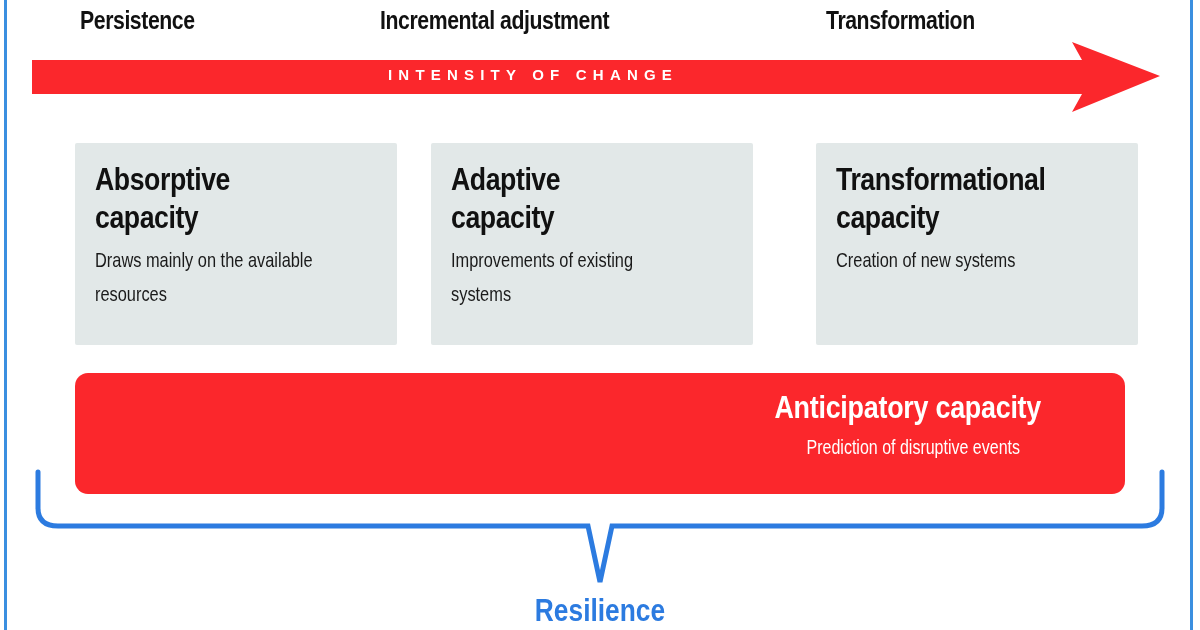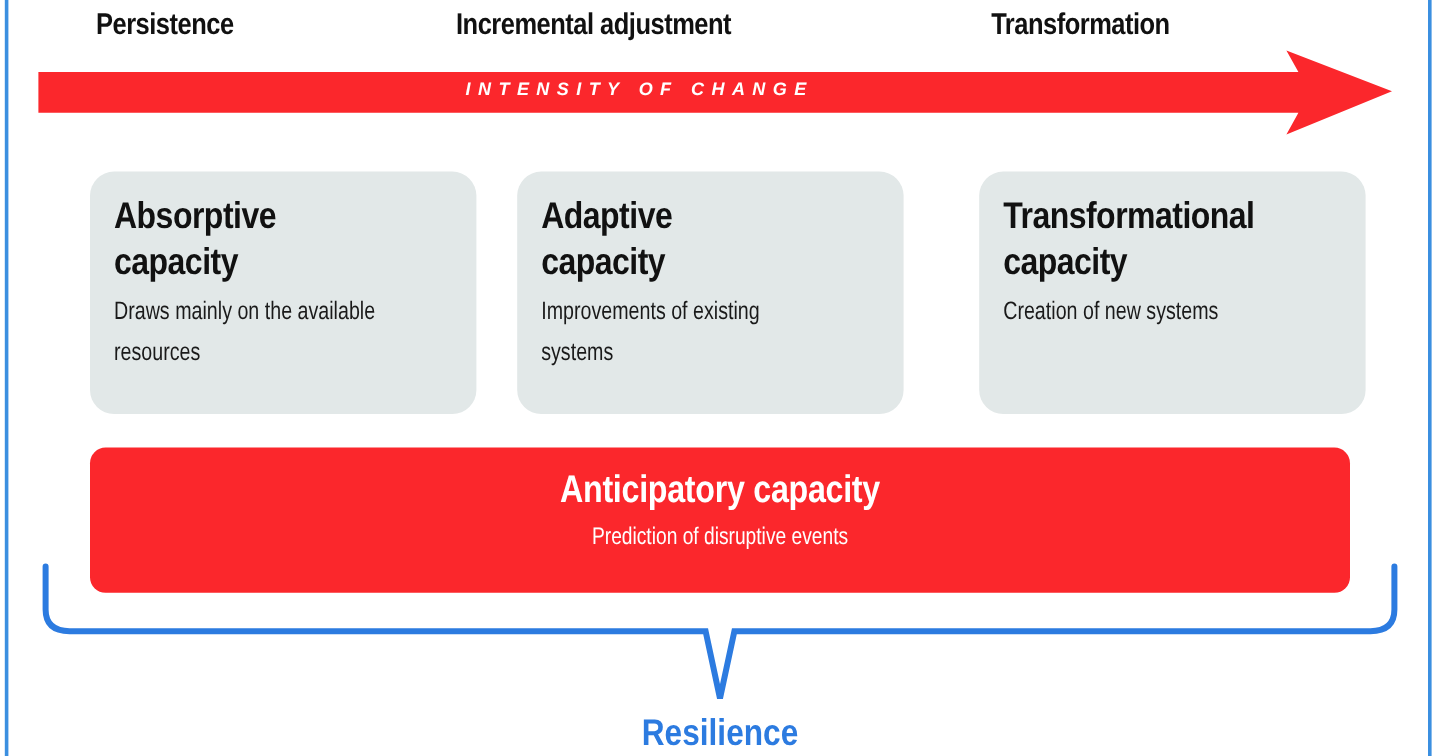--- a/index.html
+++ b/index.html
@@ -4,29 +4,29 @@
   <style>
     html, body { margin: 0; padding: 0; background: #ffffff; }
     body { width: 1200px; height: 630px; position: relative; overflow: hidden;
            font-family: "Liberation Sans", sans-serif; }
     .frame { position: absolute; left: 4px; top: -2px; width: 1189px; height: 640px;
              border-left: 3px solid #3b8fe0; border-right: 3px solid #3b8fe0; box-sizing: border-box; }
     .stage { position: absolute; top: 6px; font-size: 25px; font-weight: bold; color: #111;
              letter-spacing: -0.5px; font-family: "Liberation Sans", sans-serif; transform: scaleX(0.85); transform-origin: left top; }
     .arrow-svg { position: absolute; left: 0; top: 0; }
     .arrow-label { position: absolute; top: 66px; left: 388px; color: #ffffff; font-size: 15px; font-weight: bold;
-                   letter-spacing: 6.2px; font-style: italic; }
+                   letter-spacing: 6.2px; }
     .card { position: absolute; top: 143px; width: 322px; height: 202px; background: #e2e8e8;
-            border-radius: 20px; box-sizing: border-box; padding: 18px 20px; }
+            border-radius: 2px; box-sizing: border-box; padding: 18px 20px; }
     .card-title { font-size: 31px; font-weight: bold; color: #111; line-height: 38px;
                   transform: scaleX(0.86); transform-origin: left top; white-space: nowrap; letter-spacing: -0.5px; }
     .card-desc { margin-top: 6px; font-size: 21px; color: #1a1a1a; line-height: 34px;
                  transform: scaleX(0.78); transform-origin: left top; white-space: nowrap; width: 360px; }
     .antic { position: absolute; left: 75px; top: 373px; width: 1050px; height: 121px; background: #fb272c;
-             border-radius: 13px; text-align: center; color: #fff; }
+             border-radius: 13px; text-align: right; color: #fff; }
     .antic-title { margin-top: 16px; font-size: 32px; font-weight: bold; transform: scaleX(0.84); letter-spacing: -0.3px; }
     .antic-desc { margin-top: 10px; font-size: 20px; transform: scaleX(0.8); }
     .bracket-svg { position: absolute; left: 0; top: 0; }
     .resilience { position: absolute; left: 0; width: 1200px; top: 593px; text-align: center; color: #2c7be0;
                   font-size: 31px; font-weight: bold; transform: scaleX(0.85); }
   </style>
 </head>
 <body>
 
 <div class="frame"></div>

